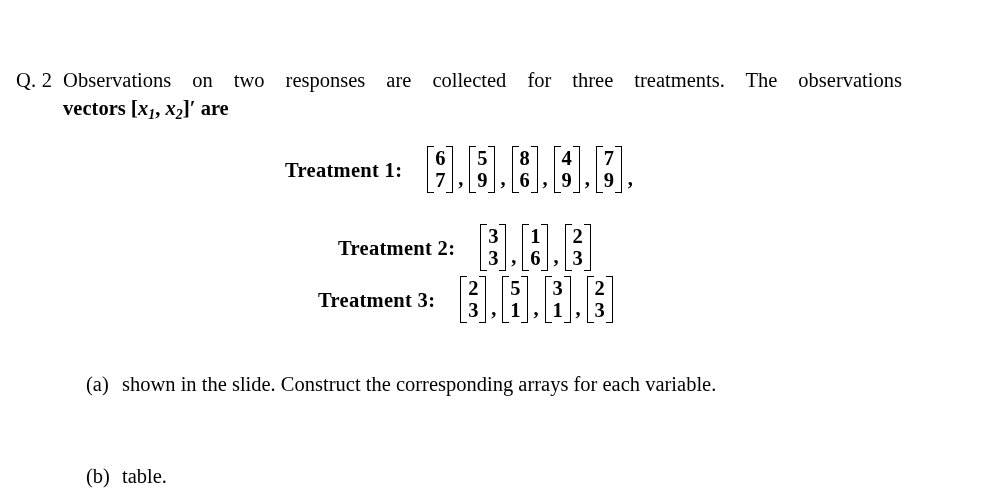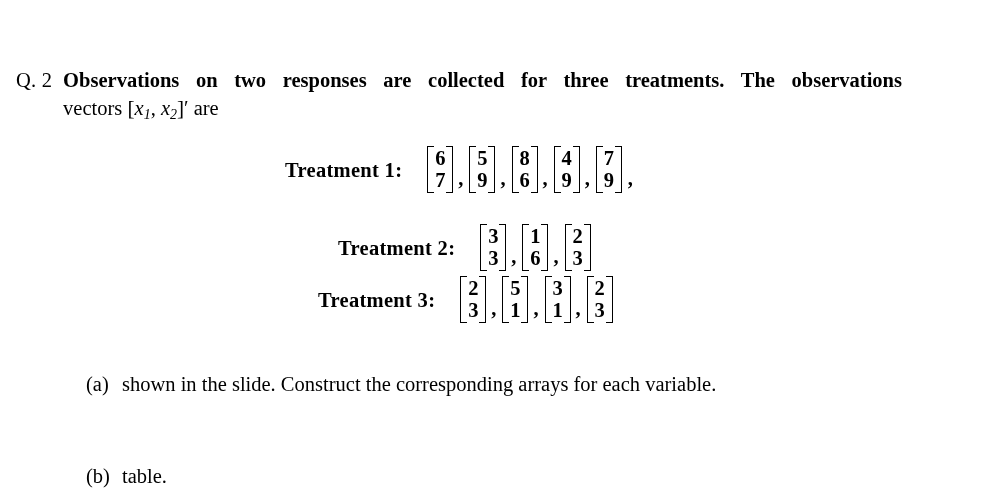--- a/index.html
+++ b/index.html
@@ -47,25 +47,25 @@
     font-size: 20.5px;
     line-height: 28px;
     text-align: justify;
     text-justify: inter-word;
   }
   .q-body .line1 {
     display: block;
     text-align: justify;
     text-align-last: justify;
     white-space: normal;
-    font-weight: bold;
   }
   .q-body .line2 {
     display: block;
     white-space: nowrap;
+    font-weight: bold;
   }
 
   .mathvar {
     font-style: italic;
     font-family: "Liberation Serif", "DejaVu Serif", serif;
   }
   .sub {
     font-size: 0.68em;
     vertical-align: -0.28em;
     font-style: italic;

